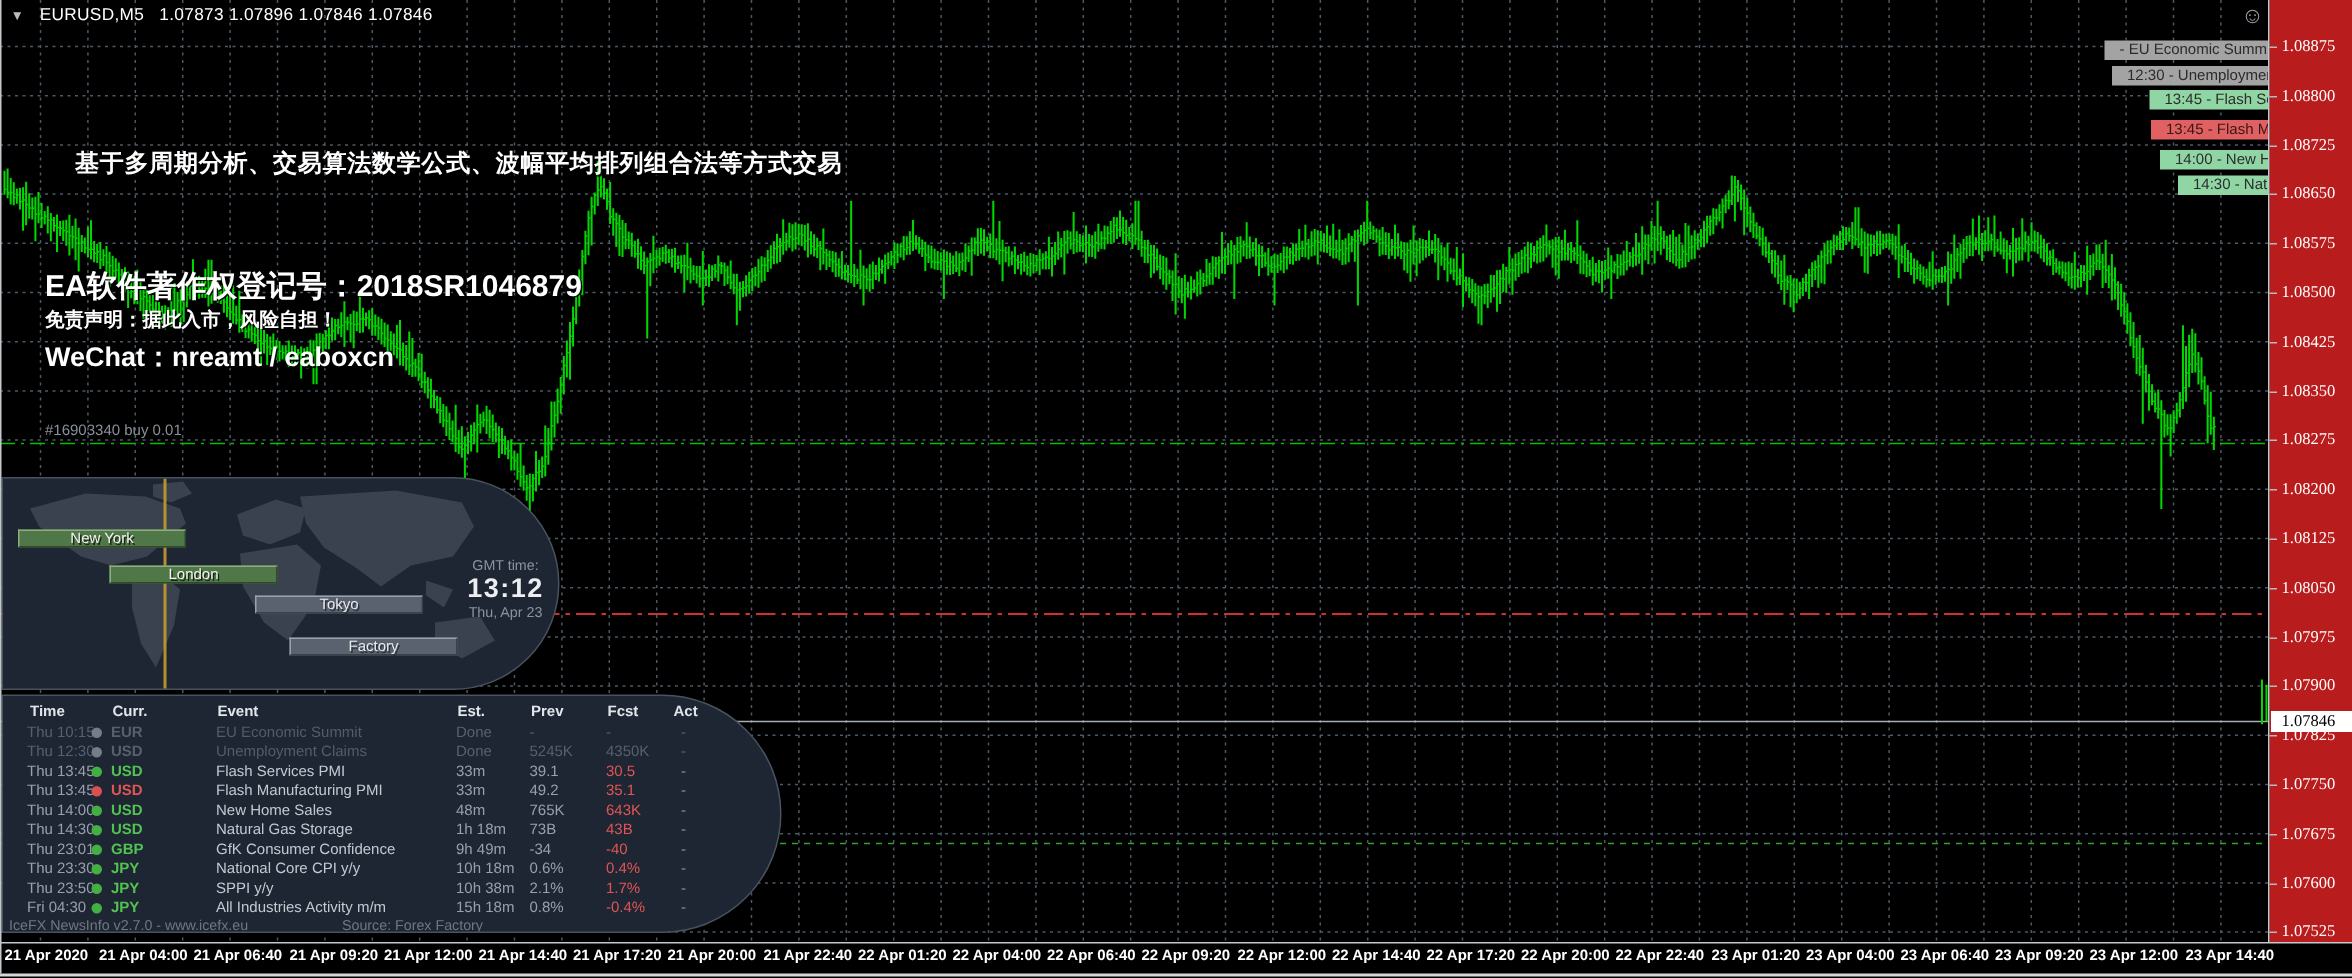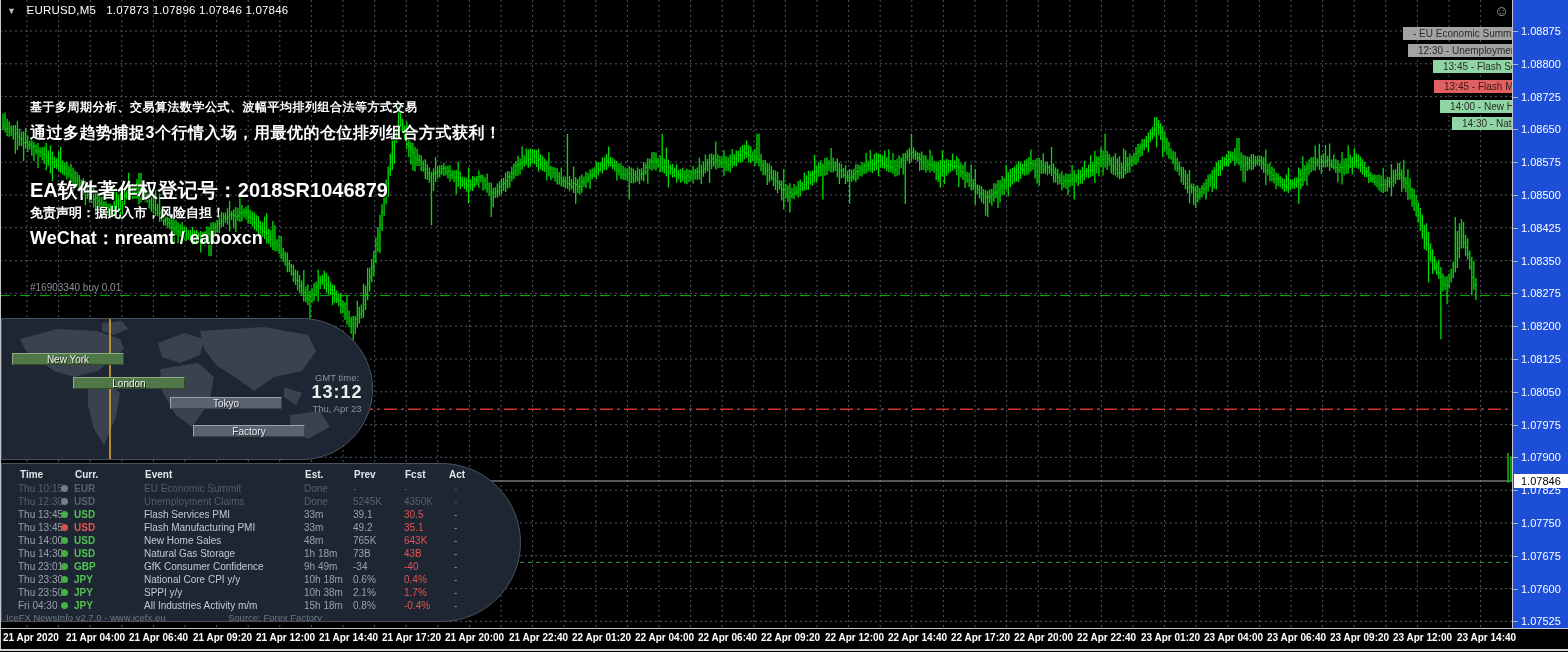--- a/index.html
+++ b/index.html
@@ -6,21 +6,21 @@
   #app{position:relative;width:1568px;height:652px;background:#000;overflow:hidden;
        font-family:"Liberation Sans",sans-serif;}
   
   #chart-svg{position:absolute;left:0;top:0;}
   #chart-layer{position:absolute;left:0;top:0;width:1512px;height:628px;overflow:hidden;}
   .quote-bar{position:absolute;left:7px;top:4px;color:#fff;font-size:11.5px;letter-spacing:.2px;white-space:nowrap;}
   .quote-bar .tri{color:#b9bdc2;font-size:9px;margin-right:7px;}
   .smiley{position:absolute;left:1494px;top:2px;color:#9aa3ad;font-size:15px;}
   .ovl{position:absolute;left:30px;color:#fff;font-weight:600;white-space:nowrap;
        text-shadow:1px 1px 0 rgba(0,0,0,.9);}
-  .ovl1{top:99px;font-size:12px;letter-spacing:.5px;}
+  .ovl1{top:99px;font-size:16px;letter-spacing:.5px;margin-left:20px;}
   .ovl2{top:123px;font-size:16px;letter-spacing:.5px;}
   .ovl3{top:152px;font-size:15px;letter-spacing:.5px;}
   .ovl4{top:177px;font-size:20px;}
   .ovl5{top:204px;font-size:13px;}
   .ovl6{top:226px;font-size:18px;}
   .order-label{position:absolute;left:30px;top:282px;color:#8a9097;font-size:10px;}
   
   .flag{position:absolute;height:13px;line-height:13px;font-size:10px;color:#2b2b2b;
         white-space:nowrap;overflow:hidden;padding-left:10px;}
   .flag-gray{background:#a3a3a3;}
@@ -37,21 +37,21 @@
   .gmt-lbl{position:absolute;left:300px;top:53px;width:70px;text-align:center;color:#8a93a0;font-size:9.5px;}
   .gmt-time{position:absolute;left:296px;top:63px;width:78px;text-align:center;color:#eceef0;font-size:18px;font-weight:bold;letter-spacing:1px;}
   .gmt-date{position:absolute;left:296px;top:84px;width:78px;text-align:center;color:#8a93a0;font-size:9.5px;}
   #clock-line{position:absolute;left:107px;top:0;width:2px;height:142px;background:#c99a2e;opacity:.9;}
   
   .nt-head span{position:absolute;color:#e2e6ea;font-size:10px;font-weight:bold;white-space:nowrap;}
   .nt-row span{position:absolute;font-size:10px;white-space:nowrap;}
   .nt-footer{position:absolute;color:#6f7781;font-size:9.5px;white-space:nowrap;}
   .dot{position:absolute;width:7px;height:7px;border-radius:50%;}
   
-  #price-axis{position:absolute;left:1513px;top:0;width:55px;height:628px;background:#1d4ed8;}
+  #price-axis{position:absolute;left:1513px;top:0;width:55px;height:628px;background:#b91c1c;font-family:Liberation Serif, serif;}
   .pa-lbl{position:absolute;left:8px;color:#fff;font-size:11px;}
   .pa-tick{position:absolute;left:0;width:5px;height:1px;background:#b6bac0;}
   .pa-cur{position:absolute;left:1px;width:54px;height:14px;background:#fff;color:#000;
           font-size:11px;line-height:14px;padding-left:7px;box-sizing:border-box;}
   #time-axis{position:absolute;left:0;top:629px;width:1568px;height:20px;background:#000;}
   .ta-lbl{position:absolute;top:3px;color:#fff;font-size:10px;white-space:nowrap;font-weight:bold;}
   
   .sep-v{position:absolute;left:1512px;top:0;width:1px;height:628px;background:#c4c8cc;}
   .sep-h{position:absolute;left:0;top:628px;width:1568px;height:1px;background:#c4c8cc;}
   .edge-l{position:absolute;left:0;top:0;width:1px;height:649px;background:#c4c8cc;}
@@ -141,21 +141,20 @@
       <span class="tri">▼</span>
       <span>EURUSD,M5</span>&nbsp;&nbsp;
       <span>1.07873</span>
       <span>1.07896</span>
       <span>1.07846</span>
       <span>1.07846</span>
     </div>
     <div class="smiley">☺</div>
 
     <div class="ovl ovl1">基于多周期分析、交易算法数学公式、波幅平均排列组合法等方式交易</div>
-    <div class="ovl ovl2">通过多趋势捕捉3个行情入场，用最优的仓位排列组合方式获利！</div>
     <div class="ovl ovl4">EA软件著作权登记号：2018SR1046879</div>
     <div class="ovl ovl5">免责声明：据此入市，风险自担！</div>
     <div class="ovl ovl6">WeChat：nreamt / eaboxcn</div>
 
     <div class="order-label">#16903340 buy 0.01</div>
 
     <div id="flags">
         <div class="flag flag-gray" style="left:1403px;top:27px;width:109px">- EU Economic Summit</div>
         <div class="flag flag-gray" style="left:1408px;top:44px;width:104px">12:30 - Unemployment Claims</div>
         <div class="flag flag-green" style="left:1433px;top:60px;width:79px">13:45 - Flash Services PMI</div>

